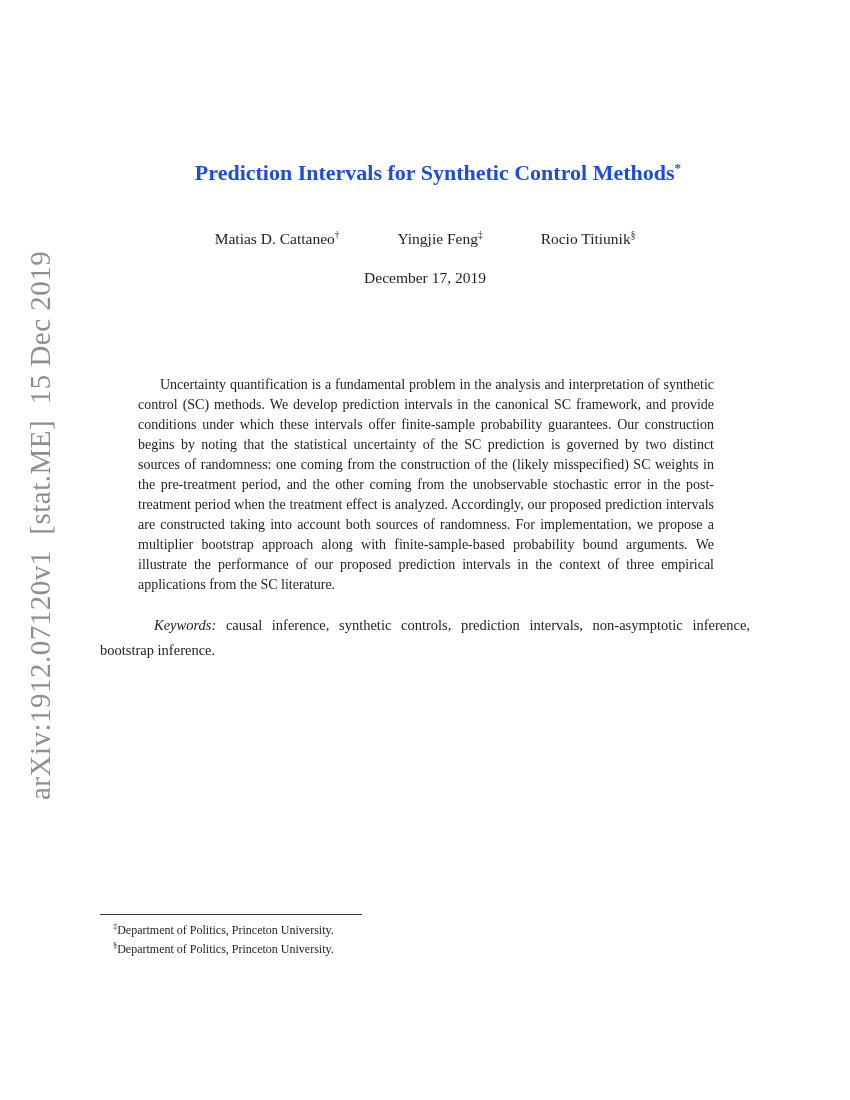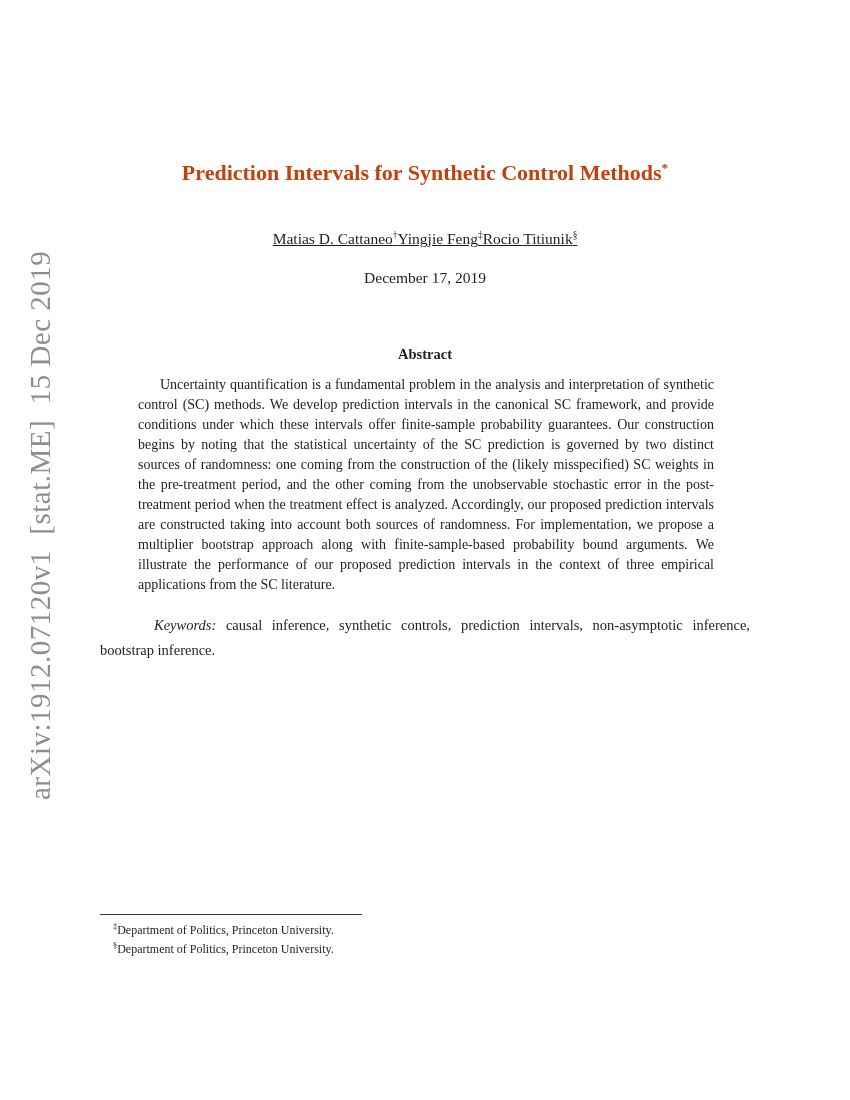--- a/index.html
+++ b/index.html
@@ -20,40 +20,40 @@
     transform: rotate(-90deg);
     transform-origin: left top;
     font-size: 29px;
     letter-spacing: 0.5px;
     white-space: pre;
     color: #8e8e8e;
   }
   .title {
     position: absolute;
     top: 160px;
-    left: 100px;
+    left: 113px;
     width: 650px;
     text-align: center;
     font-size: 22px;
-    color: #c2410c;
+    color: #1d4ed8;
   }
   .title sup, .author sup {
     font-size: 60%;
     vertical-align: super;
     line-height: 0;
   }
   .authors {
     position: absolute;
     top: 230px;
     left: 100px;
     width: 650px;
     display: flex;
     justify-content: center;
+    gap: 58px;
     font-size: 15.5px;
-    text-decoration: underline;
   }
   .date {
     position: absolute;
     top: 269px;
     left: 100px;
     width: 650px;
     text-align: center;
     font-size: 15.5px;
   }
   .abstract-heading {
@@ -120,21 +120,20 @@
   <h1 class="title"><span>Prediction Intervals for Synthetic Control Methods</span><sup>*</sup></h1>
 
   <div class="authors">
     <span class="author"><span>Matias D. Cattaneo</span><sup>†</sup></span>
     <span class="author"><span>Yingjie Feng</span><sup>‡</sup></span>
     <span class="author"><span>Rocio Titiunik</span><sup>§</sup></span>
   </div>
 
   <div class="date">December 17, 2019</div>
 
-  <div class="abstract-heading">Abstract</div>
 
   <p class="abstract-body">Uncertainty quantification is a fundamental problem in the analysis and interpretation of synthetic control (SC) methods. We develop prediction intervals in the canonical SC framework, and provide conditions under which these intervals offer finite-sample probability guarantees. Our construction begins by noting that the statistical uncertainty of the SC prediction is governed by two distinct sources of randomness: one coming from the construction of the (likely misspecified) SC weights in the pre-treatment period, and the other coming from the unobservable stochastic error in the post-treatment period when the treatment effect is analyzed. Accordingly, our proposed prediction intervals are constructed taking into account both sources of randomness. For implementation, we propose a multiplier bootstrap approach along with finite-sample-based probability bound arguments. We illustrate the performance of our proposed prediction intervals in the context of three empirical applications from the SC literature.</p>
 
   <p class="keywords"><span class="kw-label">Keywords:</span><span> causal inference, synthetic controls, prediction intervals, non-asymptotic inference, bootstrap inference.</span></p>
 
   <div class="footnotes">
     <div class="footnote-rule"></div>
     <p class="footnote"><sup>‡</sup><span>Department of Politics, Princeton University.</span></p>
     <p class="footnote"><sup>§</sup><span>Department of Politics, Princeton University.</span></p>
   </div>

